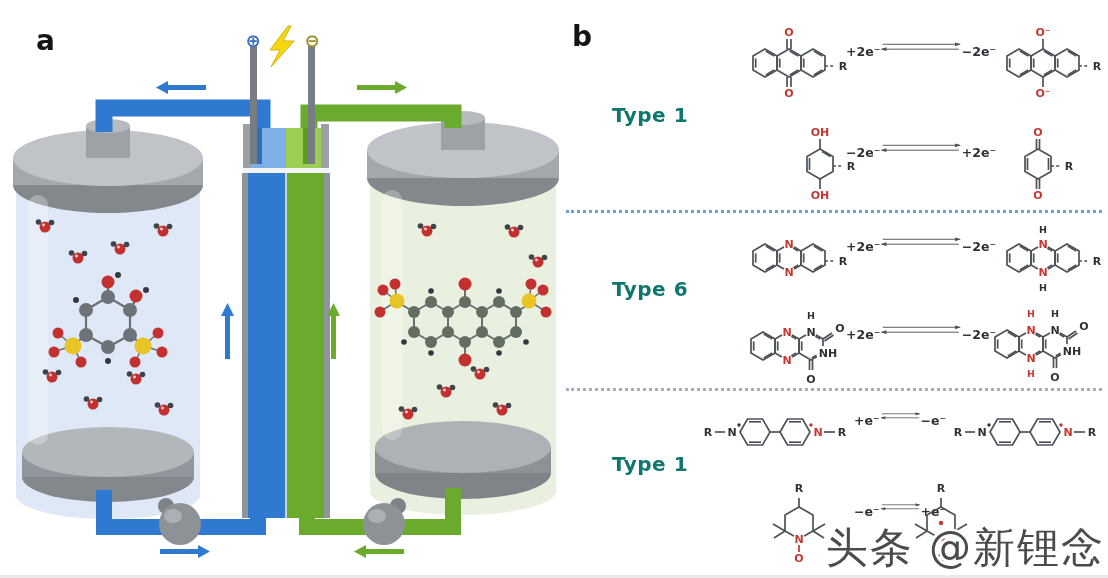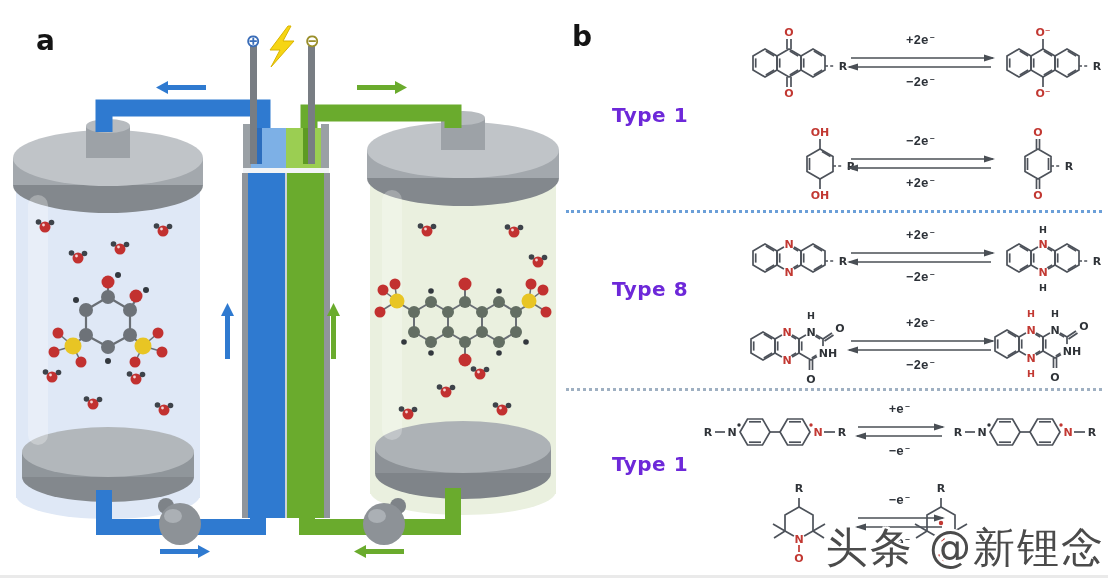--- a/index.html
+++ b/index.html
@@ -1,22 +1,22 @@
 <!DOCTYPE html>
 <html><head>
 <meta charset="utf-8">
 <style>
   html,body{margin:0;padding:0;background:#fff;}
   .fig{position:relative;width:1108px;height:578px;background:#ffffff;overflow:hidden;
        font-family:"DejaVu Sans","Liberation Sans",sans-serif;}
   .plabel{position:absolute;font-size:28px;font-weight:800;color:#141414;}
-  .typelabel{position:absolute;font-size:20px;font-weight:800;color:#6d28d9;letter-spacing:.5px;}
+  .typelabel{position:absolute;font-size:20px;font-weight:800;color:#0f766e;letter-spacing:.5px;}
   .sep{position:absolute;height:0;border-top:3px dotted #6b9fd8;}
   .sep.gray{border-top-color:#9fb0c2;}
-  .rxnarrow{position:absolute;display:flex;flex-direction:column;align-items:center;font-family:Liberation Mono, monospace;}
+  .rxnarrow{position:absolute;display:flex;flex-direction:row;align-items:flex-end;}
   .elabel{font-size:12.5px;font-weight:700;color:#2c3138;height:16px;line-height:15px;text-align:center;}
   .eq line{stroke:#4a4f55;stroke-width:1.7;}
   .eq polygon{fill:#4a4f55;stroke:none;}
   .mol{position:absolute;}
   .mol line,.mol polygon,.mol use,.mol path{stroke:#4d525a;stroke-width:1.7;fill:none;}
   .mol .dsh{stroke-dasharray:3 2.2;stroke-width:1.5;}
   .mol text{font-size:11px;font-weight:700;text-anchor:middle;stroke:none;}
   .mol text.sm{font-size:9.5px;}
   .mol .red{fill:#c23832;}
   .mol .dk{fill:#2f3338;}
@@ -277,21 +277,21 @@
           <circle cx="499" cy="353" r="2.8" fill="#33383e"></circle>
         <circle cx="404" cy="342" r="2.8" fill="#33383e"></circle>
           <circle cx="526" cy="342" r="2.8" fill="#33383e"></circle>
       </g>
     </g>
   </svg>
 
   <div class="plabel" style="left:572px;top:20px">b</div>
 
   <div class="typelabel" style="left:612px;top:103px">Type 1</div>
-  <div class="typelabel" style="left:612px;top:277px">Type 8</div>
+  <div class="typelabel" style="left:612px;top:277px">Type 6</div>
   <div class="typelabel" style="left:612px;top:452px">Type 1</div>
 
   <div class="sep" style="left:566px;top:210px;width:536px"></div>
   <div class="sep gray" style="left:566px;top:388px;width:536px"></div>
 
   <svg class="mol" style="left:736px;top:18px" width="118" height="90" viewBox="0 0 118 90">
     <use href="#hexP14" x="29" y="45"></use>
       <use href="#hexP14" x="53" y="45"></use>
       <use href="#hexP14" x="77" y="45"></use>
     <line x1="51" y1="31" x2="51" y2="21"></line>

